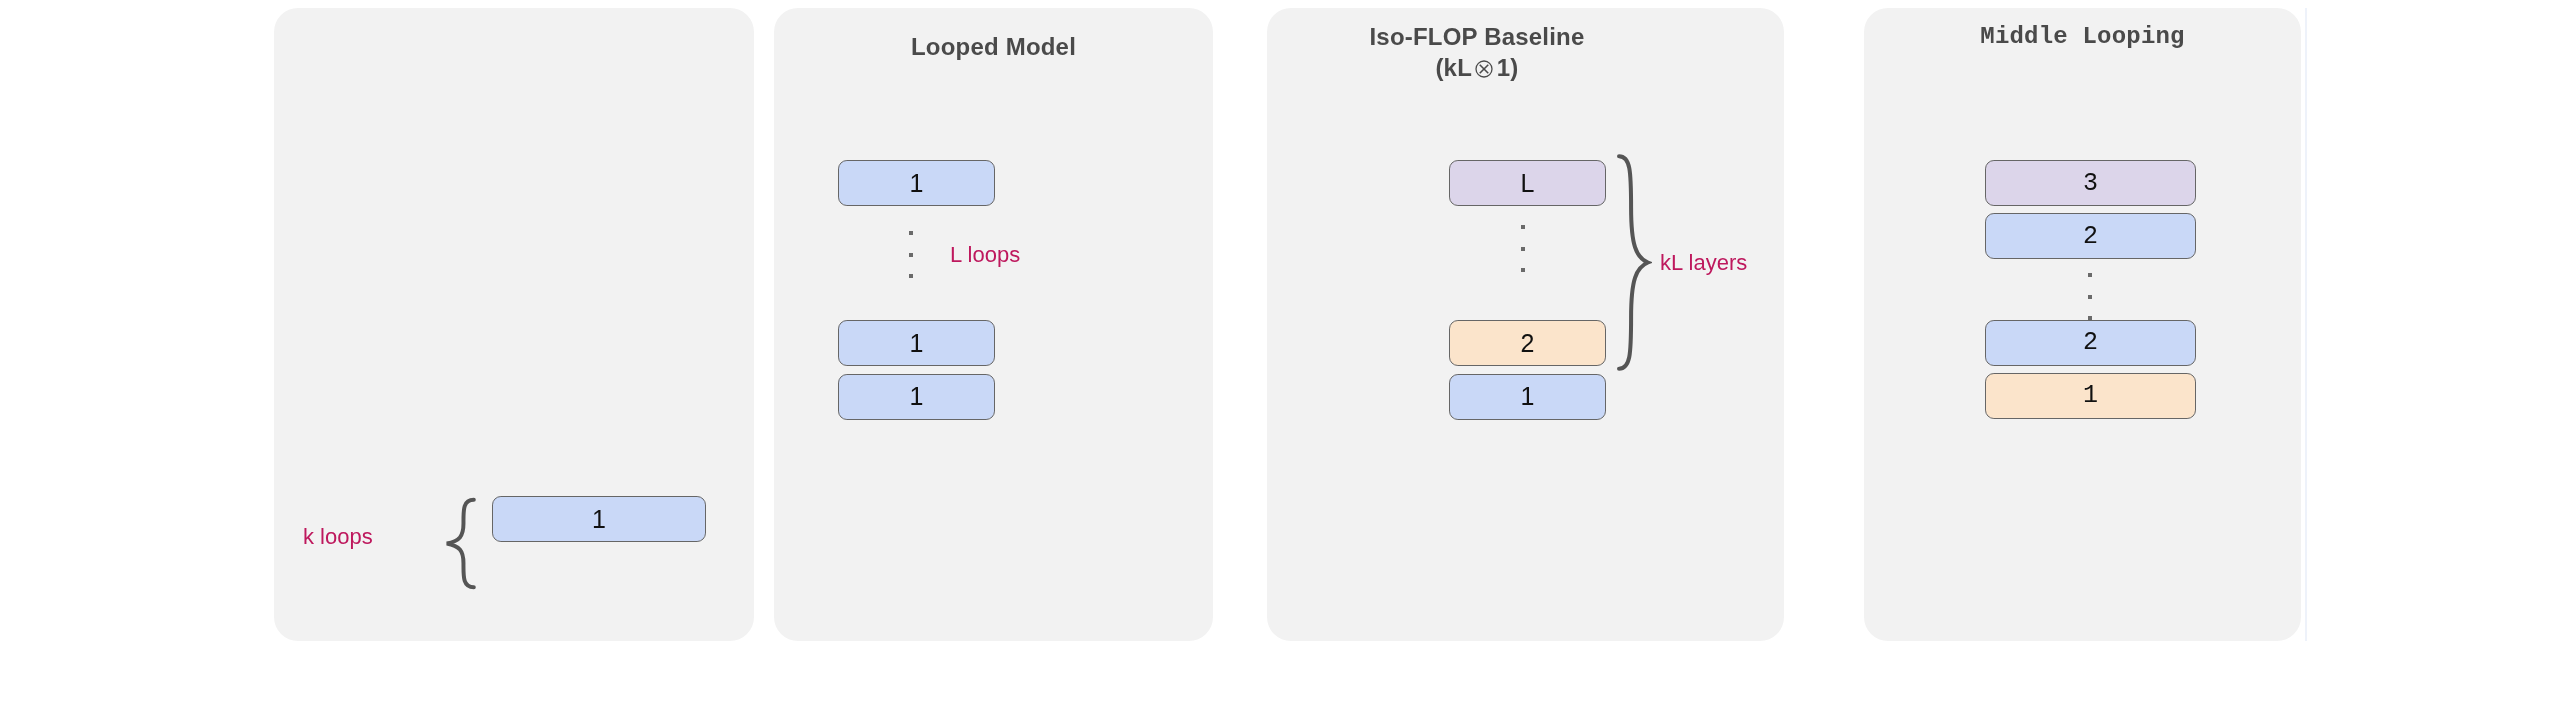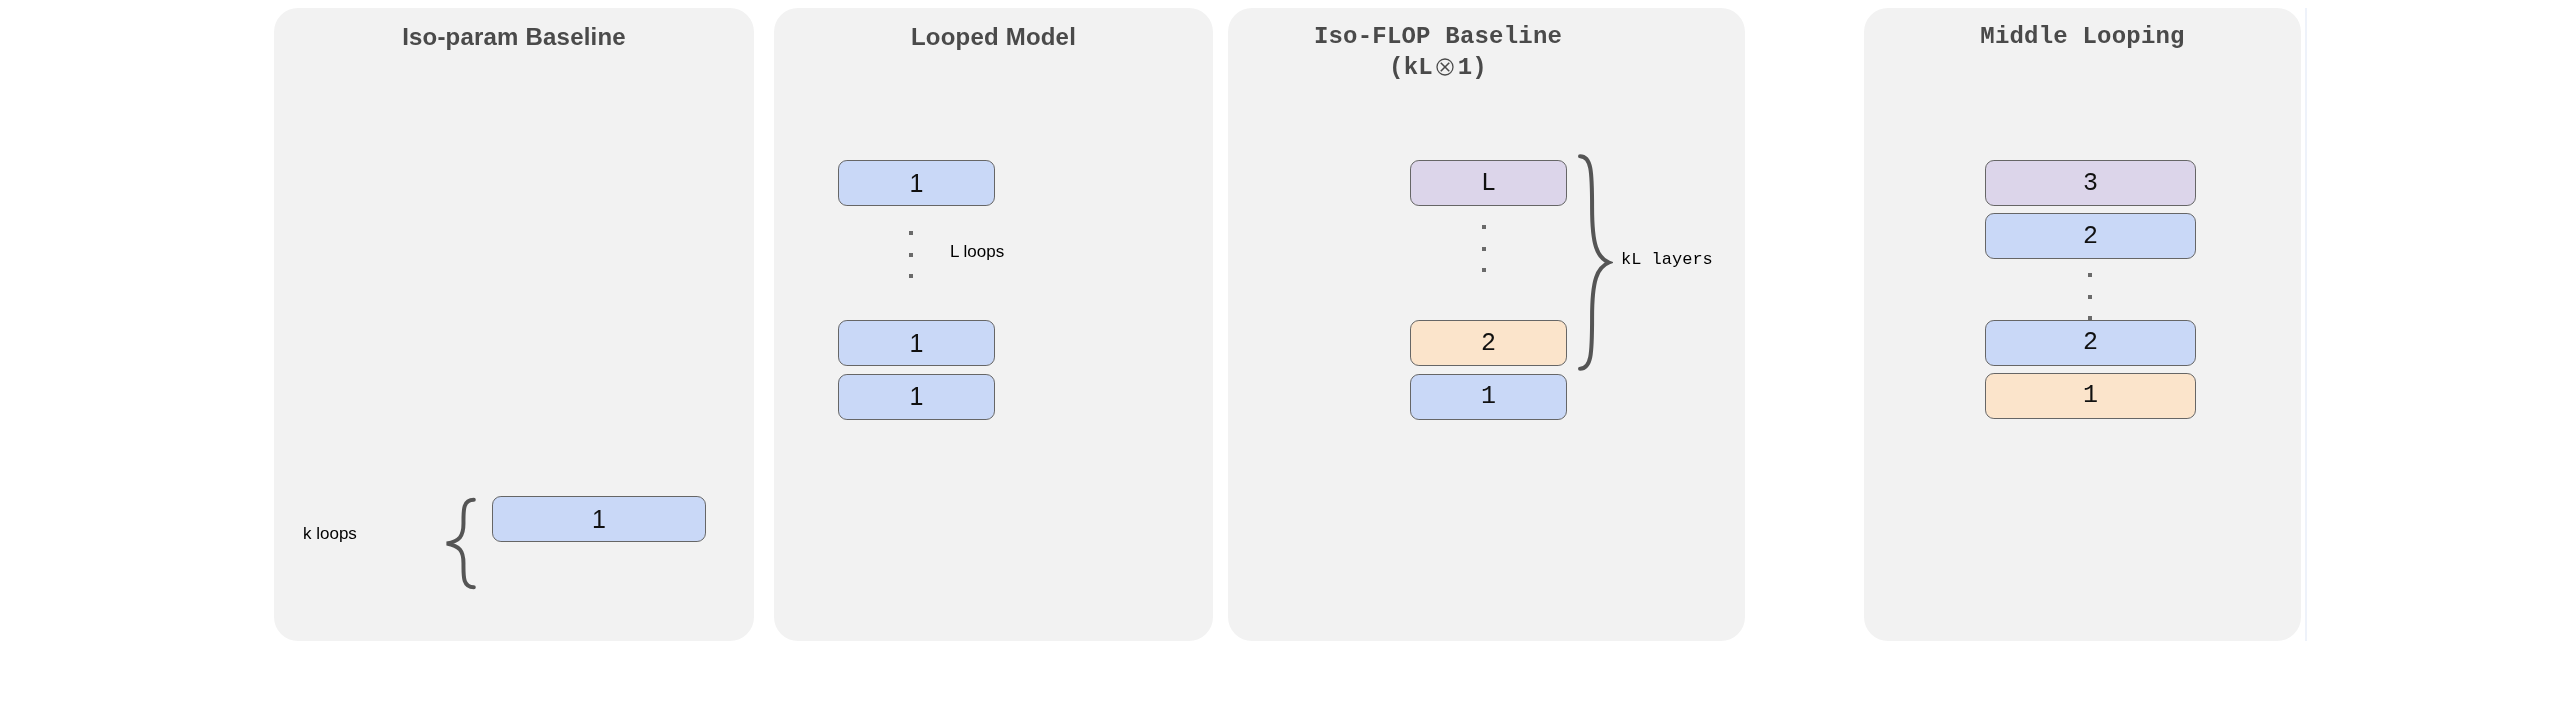--- a/index.html
+++ b/index.html
@@ -64,22 +64,22 @@
     background: #c9d8f7;
     margin-bottom: 7.3px;
   }
   .box.blue   { background: #c9d8f7; }
   .box.purple { background: #dcd5ea; }
   .box.orange { background: #fbe4cb; }
   .spacer { width: 100%; }
 
   .side-label {
     position: absolute;
-    color: #000000;
-    font-size: 17px;
+    color: #be185d;
+    font-size: 22px;
     white-space: nowrap;
   }
   .brace {
     position: absolute;
   }
   .brace svg { display: block; }
 
   .edge-line {
     position: absolute;
     width: 1.6px;
@@ -98,58 +98,57 @@
     margin: 8.9px 0;
   }
 </style>
 </head>
 <body>
 
 <div id="canvas">
 
   <div class="panel" style="left:274px; width:480px;">
     <div class="panel-title" style="top:13px;">
-      <span class="t1">Iso-param Baseline</span>
     </div>
 
     <div class="side-label" style="left:29px; top:516px;">k loops</div>
 
     <div class="brace" style="left:168px; top:488px;">
       <svg width="35" height="95" viewBox="0 0 44 118">
         <path d="M40 4 C 26 4, 27 18, 27 34 C 27 50, 22 56, 6 59 C 22 62, 27 68, 27 84 C 27 100, 26 114, 40 114" fill="none" stroke="#555555" stroke-width="5" stroke-linecap="round"></path>
       </svg>
     </div>
 
     <div class="stack" style="left:218px; width:214px; top:488px;">
       <div class="box blue">1</div>
     </div>
   </div>
 
   <div class="panel" style="left:774px; width:439px;">
-    <div class="panel-title" style="top:13px;text-align:center;">
+    <div class="panel-title" style="top:23px;text-align:center;">
       <span class="t1">Looped Model</span>
     </div>
 
     <div class="stack" style="left:64px; width:157px; top:152px;">
       <div class="box blue">1</div>
       <div class="spacer" style="height:107px;"></div>
       <div class="box blue">1</div>
       <div class="box blue">1</div>
     </div>
 
     <div class="dots-inline" style="left:135px; top:214px;">
       <span class="dot"></span>
         <span class="dot"></span>
         <span class="dot"></span>
     </div>
 
     <div class="side-label" style="left:176px; top:234px;">L loops</div>
   </div>
 
-  <div class="panel" style="left:1228px; width:517px;font-family:Liberation Mono, monospace;">
+  <div class="panel" style="left:1267px; width:517px;">
     <div class="panel-title" style="top:13px; left:0; right:97px;">
       <span class="t1">Iso-FLOP Baseline</span>
       <span class="t2"><span>(kL</span><span class="otimes"><svg width="20" height="20" viewBox="0 0 25 25">
               <circle cx="12.5" cy="12.5" r="10" fill="none" stroke="#4a4a4a" stroke-width="1.6"></circle>
               <line x1="7.2" y1="7.2" x2="17.8" y2="17.8" stroke="#4a4a4a" stroke-width="2"></line>
               <line x1="17.8" y1="7.2" x2="7.2" y2="17.8" stroke="#4a4a4a" stroke-width="2"></line>
             </svg></span><span>1)</span></span>
     </div>
 
     <div class="stack" style="left:182px; width:157px; top:152px;">

